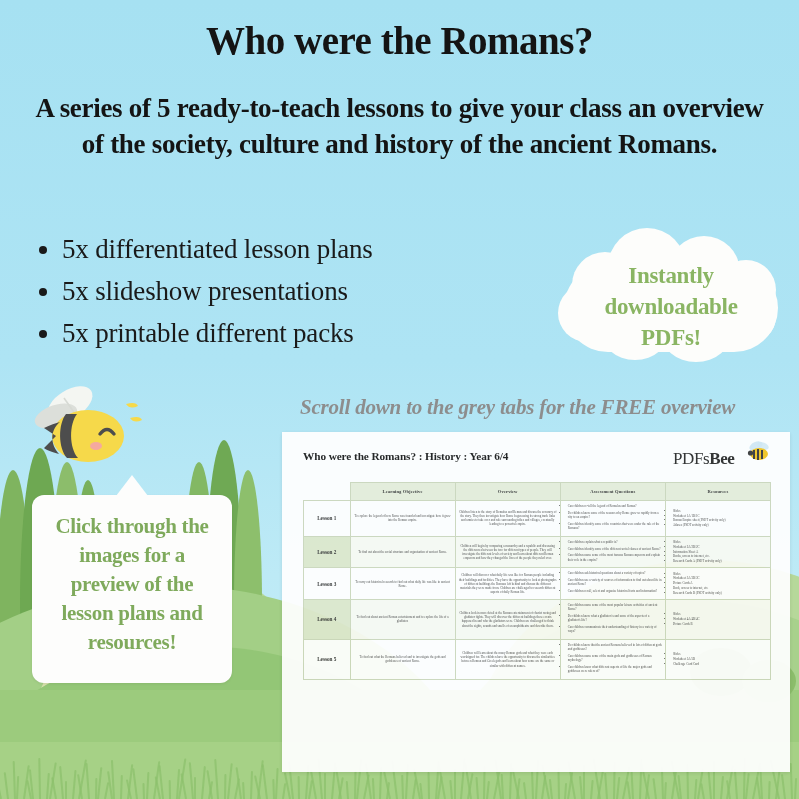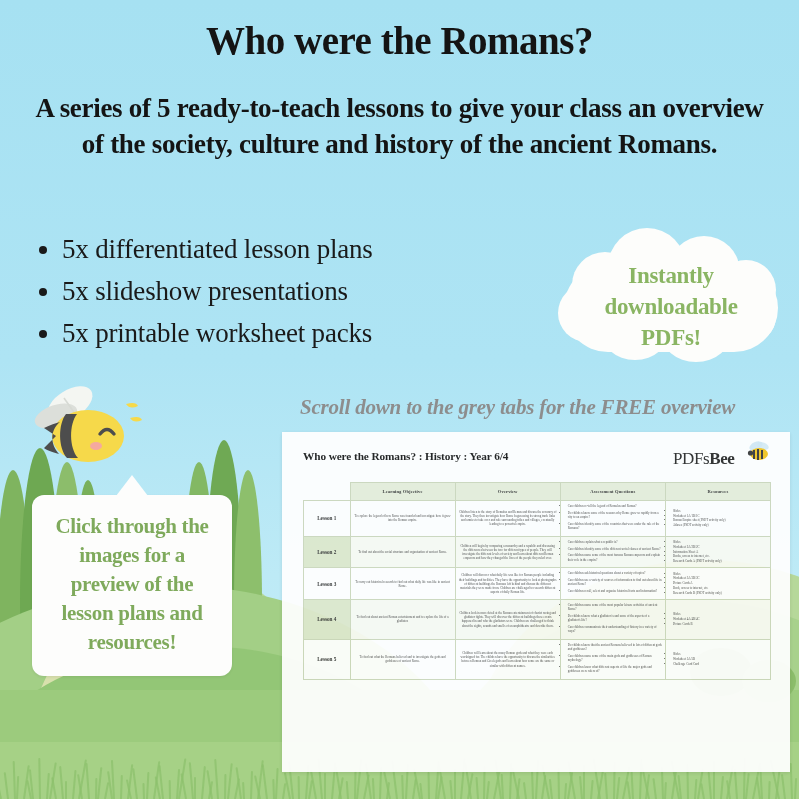--- a/index.html
+++ b/index.html
@@ -79,21 +79,21 @@
     letter-spacing:-.3px;
   }
 
   
   .bee{position:absolute;left:26px;top:378px;width:118px;height:96px;}
 
   
   .bubble{
     position:absolute;left:32px;top:495px;width:200px;
     background:#fdfdfc;border-radius:12px;
-    padding:17px 14px 19px 14px;box-sizing:border-box;
+    padding:17px 14px 26px 14px;box-sizing:border-box;
     box-shadow:0 1px 3px rgba(0,0,0,.07);
   }
   .bubble .tip{
     position:absolute;left:50%;top:-20px;margin-left:-16px;
     width:0;height:0;border-left:16px solid transparent;border-right:16px solid transparent;
     border-bottom:21px solid #fdfdfc;
   }
   .bubble-text{
     text-align:center;color:#7faa5c;font-weight:bold;
     font-size:21px;line-height:29px;letter-spacing:-.3px;
@@ -342,21 +342,21 @@
 
   <div class="headline">
     <div class="h-title">Who were the Romans?</div>
   </div>
   <div class="h-sub">A series of 5 ready-to-teach lessons to give your class an overview of the society, culture and history of the ancient Romans.</div>
 
   <div class="bullets">
     <ul id="bullet-list">
         <li>5x differentiated lesson plans</li>
         <li>5x slideshow presentations</li>
-        <li>5x printable worksheet packs</li>
+        <li>5x printable different packs</li>
       </ul>
   </div>
 
   <div class="cloud">
     <div class="puff" style="left:16px;top:30px;width:66px;height:66px;"></div>
     <div class="puff" style="left:52px;top:6px;width:78px;height:78px;"></div>
     <div class="puff" style="left:112px;top:14px;width:72px;height:72px;"></div>
     <div class="puff" style="left:160px;top:38px;width:60px;height:60px;"></div>
     <div class="puff" style="left:2px;top:62px;width:58px;height:58px;"></div>
     <div class="puff" style="left:44px;top:76px;width:70px;height:62px;"></div>

